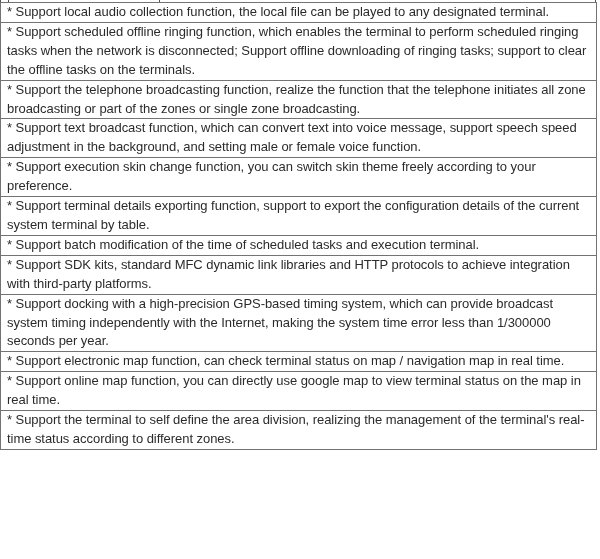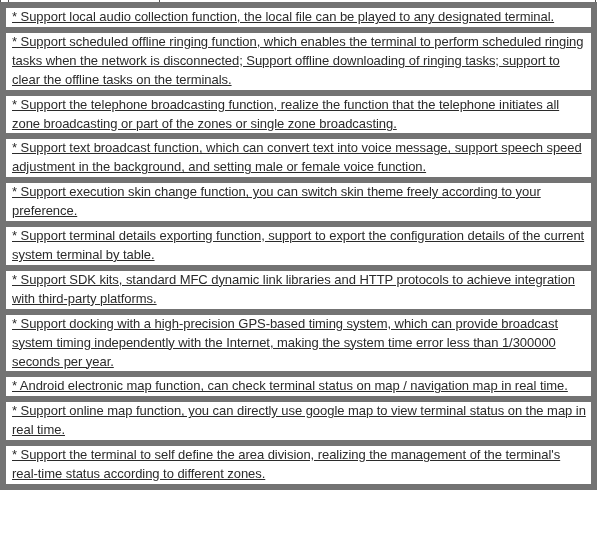--- a/index.html
+++ b/index.html
@@ -9,26 +9,25 @@
   .top-strip .div2 { position: absolute; left: 158px; top: 0; width: 1px; height: 3px; background: #555; }
   table.spec {
     position: absolute; left: 0; top: 2px;
     width: 597px;
     border-collapse: collapse;
     font-family: "Liberation Sans", sans-serif;
     font-size: 13px;
     color: #2b2b2b;
   }
   table.spec td {
-    border: 6px solid #737373;
+    border: 1px solid #737373;
     padding: 0 2px 0 6px;
     line-height: 18.9px;
     vertical-align: top;
     letter-spacing: -0.05px;
-    text-decoration: underline;
   }
 </style>
 </head>
 <body>
 
 <div class="top-strip">
   <div class="div1"></div>
   <div class="div2"></div>
 </div>
 
@@ -46,27 +45,30 @@
     <tr>
         <td>* Support text broadcast function, which can convert text into voice message, support speech speed adjustment in the background, and setting male or female voice function.</td>
       </tr>
     <tr>
         <td>* Support execution skin change function, you can switch skin theme freely according to your preference.</td>
       </tr>
     <tr>
         <td>* Support terminal details exporting function, support to export the configuration details of the current system terminal by table.</td>
       </tr>
     <tr>
+        <td>* Support batch modification of the time of scheduled tasks and execution terminal.</td>
+      </tr>
+    <tr>
         <td>* Support SDK kits, standard MFC dynamic link libraries and HTTP protocols to achieve integration with third-party platforms.</td>
       </tr>
     <tr>
         <td>* Support docking with a high-precision GPS-based timing system, which can provide broadcast system timing independently with the Internet, making the system time error less than 1/300000 seconds per year.</td>
       </tr>
     <tr>
-        <td>* Android electronic map function, can check terminal status on map / navigation map in real time.</td>
+        <td>* Support electronic map function, can check terminal status on map / navigation map in real time.</td>
       </tr>
     <tr>
         <td>* Support online map function, you can directly use google map to view terminal status on the map in real time.</td>
       </tr>
     <tr>
         <td>* Support the terminal to self define the area division, realizing the management of the terminal's real-time status according to different zones.</td>
       </tr>
 
   </tbody>
 </table>

